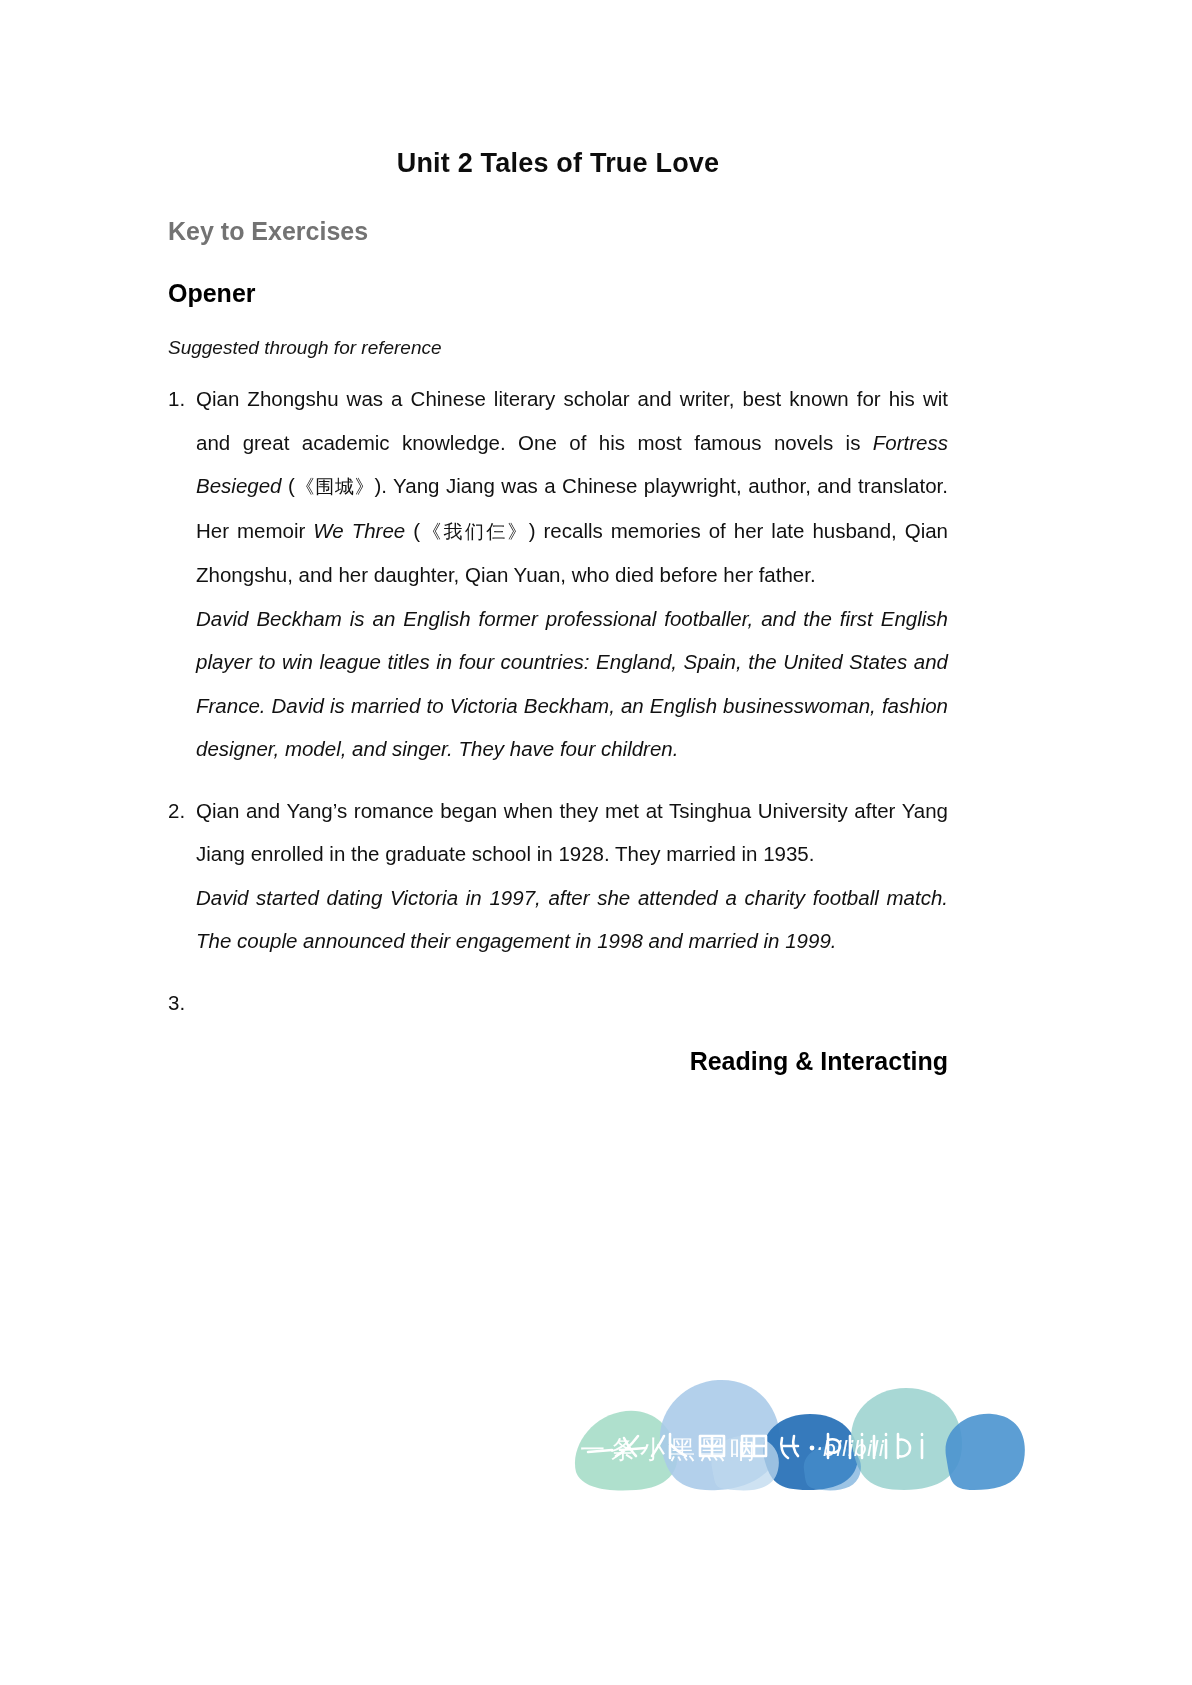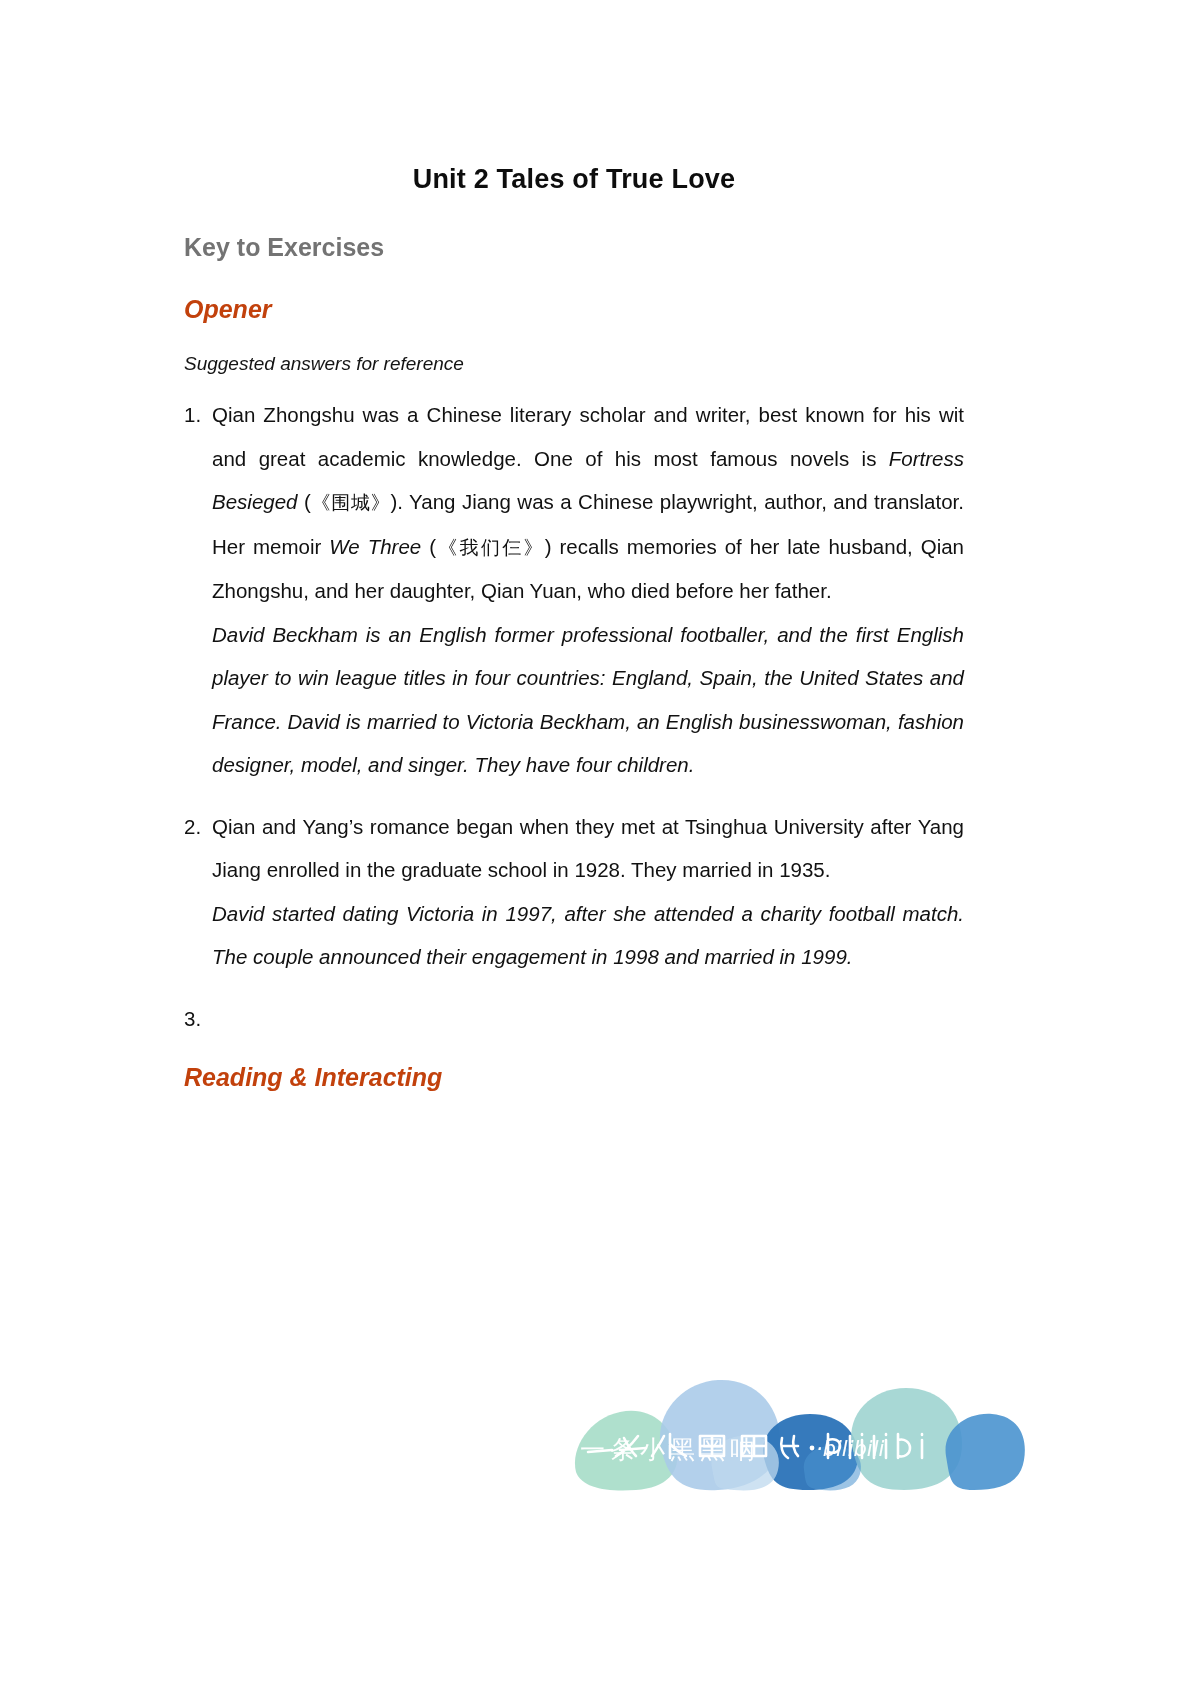--- a/index.html
+++ b/index.html
@@ -13,23 +13,22 @@
     height: 1685px;
     background: #ffffff;
     margin: 0 auto;
     overflow: hidden;
     font-family: "Liberation Sans", sans-serif;
     color: #111111;
   }
   .content {
     position: absolute;
     left: 168px;
-    top: 16px;
+    top: 0;
     width: 780px;
-    margin-left: 16px;
   }
 
   .doc-title {
     text-align: center;
     font-size: 27px;
     font-weight: bold;
     letter-spacing: 0.2px;
     margin: 0;
     padding-top: 148px;
     color: #0d0d0d;
@@ -39,28 +38,28 @@
     font-size: 25px;
     font-weight: bold;
     margin: 0;
     padding-top: 38px;
     color: #737373;
   }
 
   .heading-2 {
     font-size: 25px;
     font-weight: bold;
-    font-style: italic;
     margin: 0;
     padding-top: 33px;
-    color: #c2410c;
+    color: #000000;
   }
 
   .heading-2.bottom-heading {
     padding-top: 66px;
+    text-align: right;
   }
 
   .subnote {
     font-size: 19px;
     font-style: italic;
     margin: 0;
     padding-top: 29px;
     color: #141414;
   }
 
@@ -117,21 +116,21 @@
 <div class="page">
 
   <div class="content">
 
     <h1 class="doc-title">Unit 2 Tales of True Love</h1>
 
     <h2 class="heading-1">Key to Exercises</h2>
 
     <h3 class="heading-2">Opener</h3>
 
-    <p class="subnote">Suggested answers for reference</p>
+    <p class="subnote">Suggested through for reference</p>
 
     <div id="items-container">
         <div class="item">
           <span class="marker">1.</span>
           <p><span>Qian Zhongshu was a Chinese literary scholar and writer, best known for his wit and great academic knowledge. One of his most famous novels is </span><em>Fortress Besieged</em><span> (</span><span class="cjk">《围城》</span><span>). Yang Jiang was a Chinese playwright, author, and translator. Her memoir </span><em>We Three</em><span> (</span><span class="cjk">《我们仨》</span><span>) recalls memories of her late husband, Qian Zhongshu, and her daughter, Qian Yuan, who died before her father.</span></p>
           <p class="cont"><span>David Beckham is an English former professional footballer, and the first English player to win league titles in four countries: England, Spain, the United States and France. David is married to Victoria Beckham, an English businesswoman, fashion designer, model, and singer. They have four children.</span></p>
         </div>
         <div class="item">
           <span class="marker">2.</span>
           <p><span>Qian and Yang’s romance began when they met at Tsinghua University after Yang Jiang enrolled in the graduate school in 1928. They married in 1935.</span></p>

